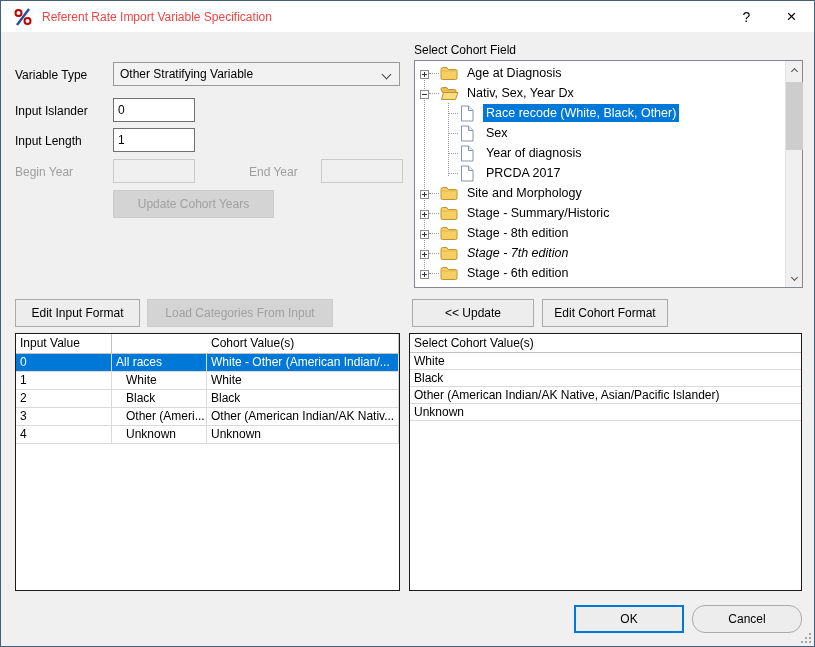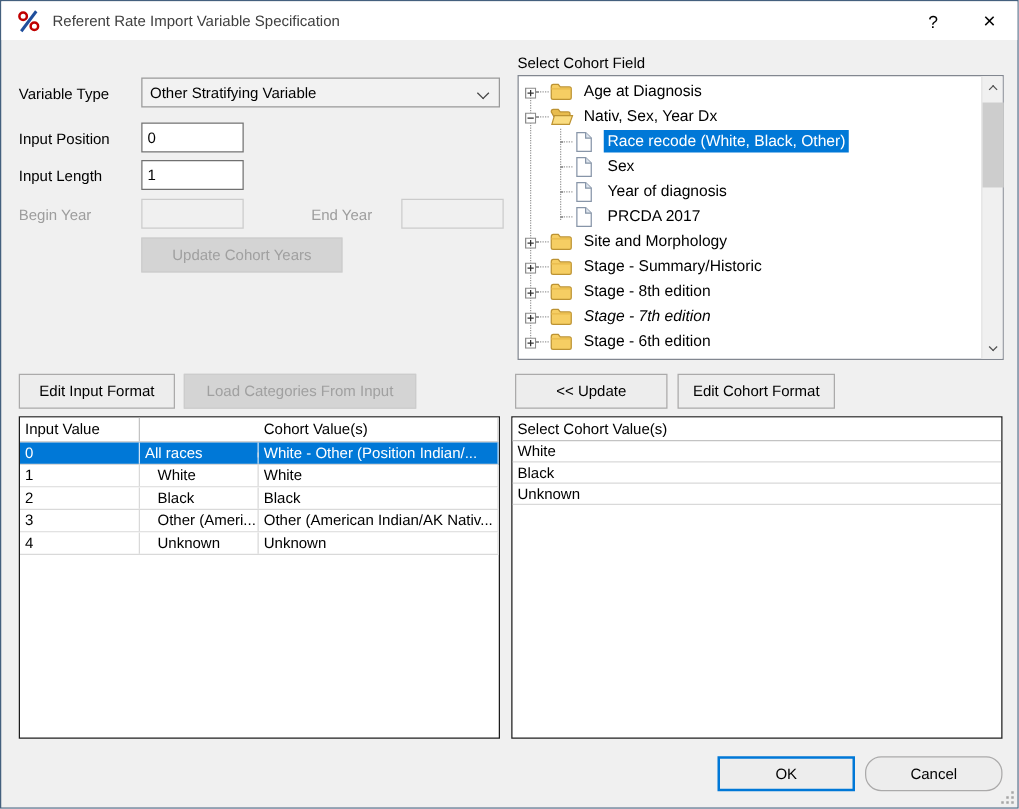--- a/index.html
+++ b/index.html
@@ -1,21 +1,21 @@
 <!DOCTYPE html>
 <html><head>
 <meta charset="utf-8">
 <style>
   html,body{margin:0;padding:0;background:#fff;}
   *{box-sizing:border-box;font-family:"Liberation Sans",sans-serif;}
   .dialog{position:relative;width:815px;height:647px;background:#f0f0f0;border:1px solid #44607e;overflow:hidden;}
   
   .titlebar{position:absolute;left:0;top:0;width:100%;height:31px;background:#ffffff;display:flex;align-items:center;}
   .app-icon{margin-left:11px;width:22px;height:22px;display:flex;align-items:center;justify-content:center;}
-  .title-text{margin-left:8px;font-size:12px;color:#404040;}
+  .title-text{margin-left:8px;font-size:12px;color:#ef4444;}
   .tb-btn{position:absolute;top:0;width:45px;height:31px;display:flex;align-items:center;justify-content:center;font-size:14px;color:#000;}
   .tb-help{right:45px;}
   .tb-close{right:0;font-size:17px;font-weight:300;}
   
   .lbl{position:absolute;font-size:12px;color:#000;}
   .lbl.dis{color:#9d9d9d;}
   .inp{position:absolute;height:24px;border:1px solid #707070;background:#fff;font-size:12px;padding:2px 4px;color:#000;}
   .inp:disabled,.inp.dis{background:#f0f0f0;border:1px solid #cbcbcb;}
   .combo{position:absolute;left:112px;top:61px;width:287px;height:24px;background:#f2f2f2;border:1px solid #999;display:flex;align-items:center;padding-left:6px;font-size:12px;color:#000;}
   .combo .chev{position:absolute;right:9px;top:8px;}
@@ -72,21 +72,21 @@
     <span class="tb-btn tb-help">?</span>
     <span class="tb-btn tb-close">×</span>
   </div>
 
   <span class="lbl" style="left:14px;top:67px;">Variable Type</span>
   <div class="combo">
     <span>Other Stratifying Variable</span>
     <span class="chev"></span>
   </div>
 
-  <span class="lbl" style="left:14px;top:103px;">Input Position</span>
+  <span class="lbl" style="left:14px;top:103px;">Input Islander</span>
   <input class="inp" style="left: 112px; top: 97px; width: 82px;" value="0">
 
   <span class="lbl" style="left:14px;top:133px;">Input Length</span>
   <input class="inp" style="left: 112px; top: 127px; width: 82px;" value="1">
 
   <span class="lbl dis" style="left:14px;top:164px;">Begin Year</span>
   <input class="inp dis" style="left: 112px; top: 158px; width: 82px;" disabled="">
 
   <span class="lbl dis" style="left:248px;top:164px;">End Year</span>
   <input class="inp dis" style="left: 320px; top: 158px; width: 82px;" disabled="">
@@ -240,21 +240,21 @@
   <div class="grid-box" style="left:14px;top:332px;width:385px;height:258px;">
     <div class="g-head">
         <div class="g-hcell" style="width: 96px;">Input Value</div>
         <div class="g-hcell" style="width: 95px; margin-top: 28px;">Rate Label</div>
         <div class="g-hcell" style="width: 192px;">Cohort Value(s)</div>
       </div>
     <div>
         <div class="g-row sel">
           <div class="g-cell" style="width: 96px;">0</div>
           <div class="g-cell" style="width: 95px;">All races</div>
-          <div class="g-cell" style="width: 192px;">White - Other (Position Indian/...</div>
+          <div class="g-cell" style="width: 192px;">White - Other (American Indian/...</div>
         </div>
         <div class="g-row">
           <div class="g-cell" style="width: 96px;">1</div>
           <div class="g-cell" style="width: 95px;">   White</div>
           <div class="g-cell" style="width: 192px;">White</div>
         </div>
         <div class="g-row">
           <div class="g-cell" style="width: 96px;">2</div>
           <div class="g-cell" style="width: 95px;">   Black</div>
           <div class="g-cell" style="width: 192px;">Black</div>
@@ -270,20 +270,21 @@
           <div class="g-cell" style="width: 192px;">Unknown</div>
         </div>
       </div>
   </div>
 
   <div class="grid-box" style="left:408px;top:332px;width:393px;height:258px;">
     <div class="l-head">Select Cohort Value(s)</div>
     <div>
         <div class="l-row">White</div>
         <div class="l-row">Black</div>
+        <div class="l-row">Other (American Indian/AK Native, Asian/Pacific Islander)</div>
         <div class="l-row">Unknown</div>
       </div>
   </div>
 
   <div class="btn primary" style="left:573px;top:604px;width:110px;">OK</div>
   <div class="btn" style="left:691px;top:604px;width:110px;border-radius:13px;">Cancel</div>
   <div class="grip">
     <i style="right:0;bottom:0;"></i>
       <i style="right:4px;bottom:0;"></i>
       <i style="right:8px;bottom:0;"></i>

